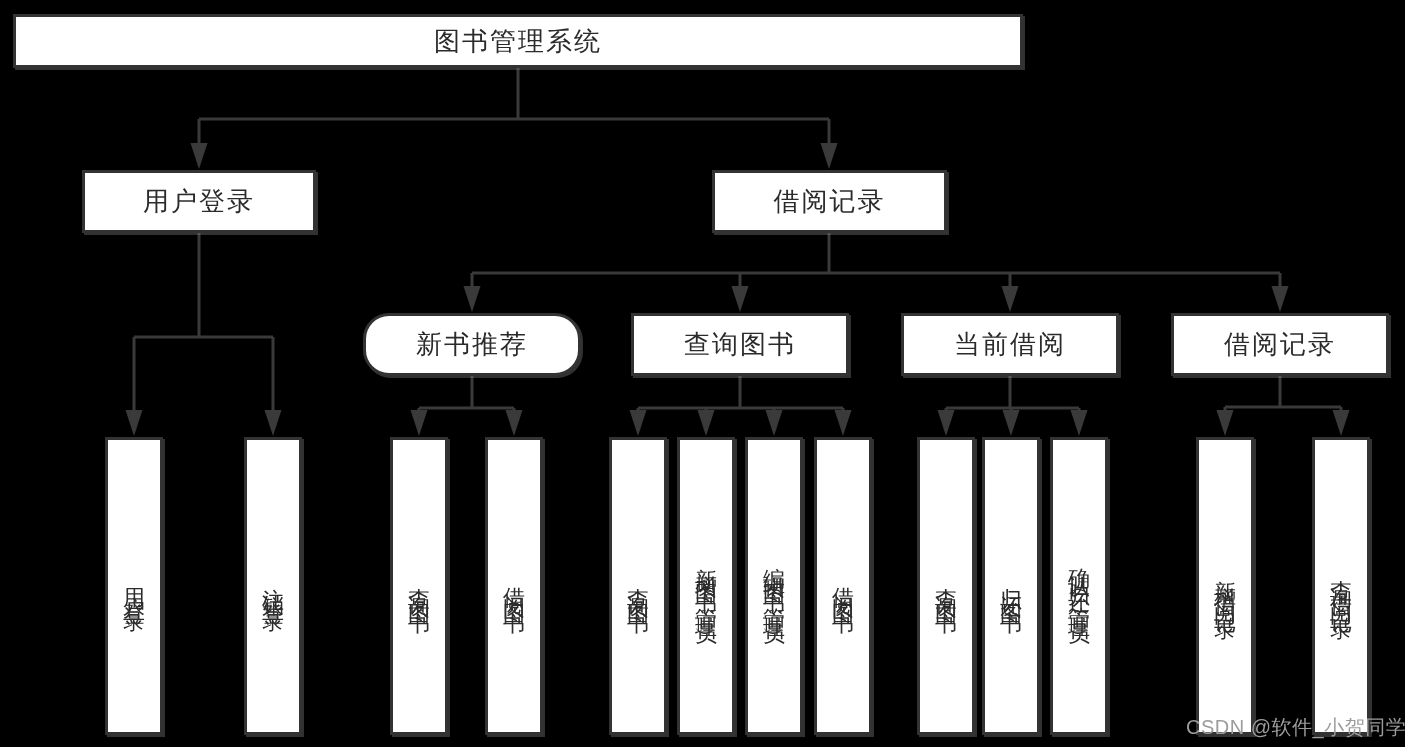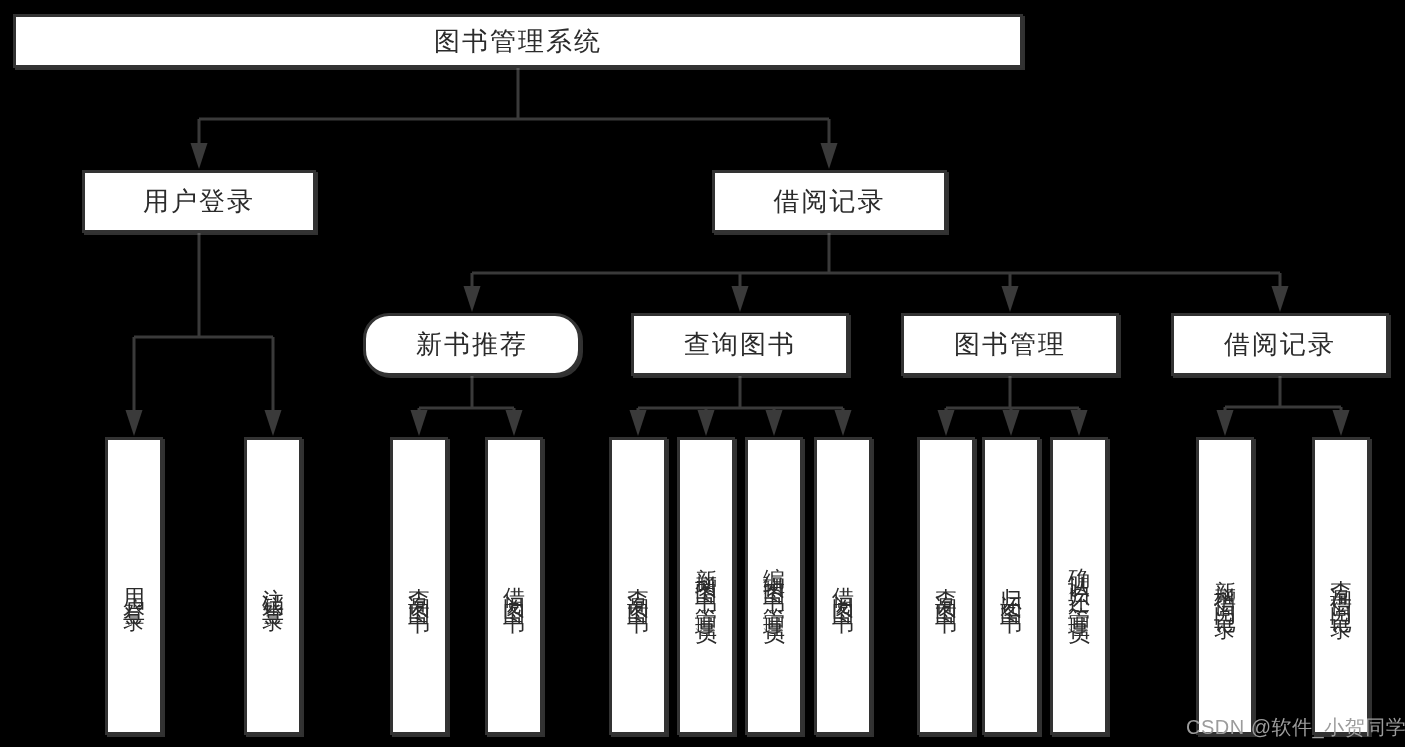--- a/index.html
+++ b/index.html
@@ -119,21 +119,21 @@
     </g>
   </svg>
 
   <div class="hbox" style="left:13px;top:14px;width:1010px;height:54px;">图书管理系统</div>
 
   <div class="hbox" style="left:82px;top:170px;width:234px;height:63px;">用户登录</div>
   <div class="hbox" style="left:712px;top:170px;width:235px;height:63px;">借阅记录</div>
 
   <div class="hbox" style="left:363px;top:313px;width:218px;height:63px;border-radius:26px;">新书推荐</div>
   <div class="hbox" style="left:631px;top:313px;width:218px;height:63px;">查询图书</div>
-  <div class="hbox" style="left:901px;top:313px;width:218px;height:63px;">图书管理</div>
+  <div class="hbox" style="left:901px;top:313px;width:218px;height:63px;">当前借阅</div>
   <div class="hbox" style="left:1171px;top:313px;width:218px;height:63px;">借阅记录</div>
 
   <div class="vbox" style="left:105px;">
     <span>用户登录</span>
   </div>
   <div class="vbox" style="left:244px;">
     <span>注销登录</span>
   </div>
 
   <div class="vbox" style="left:390px;">

